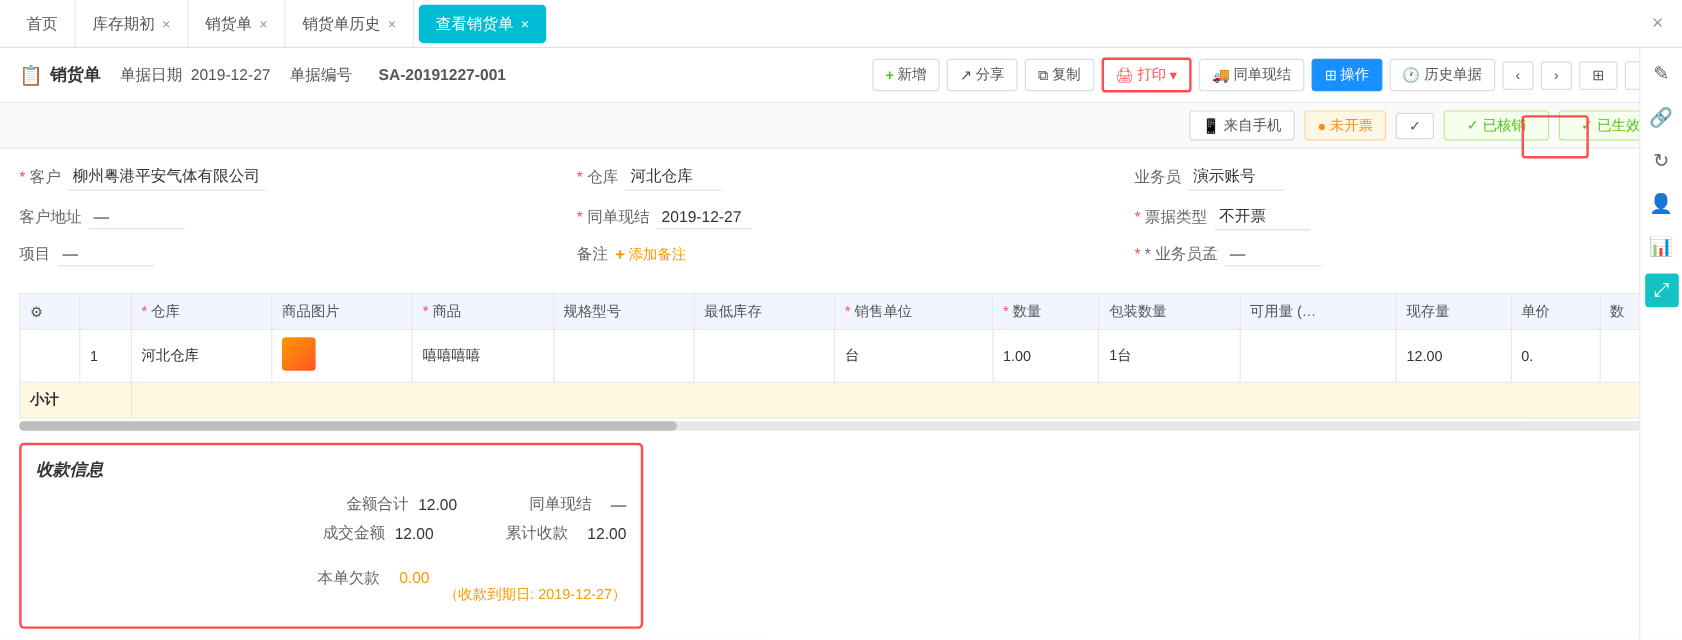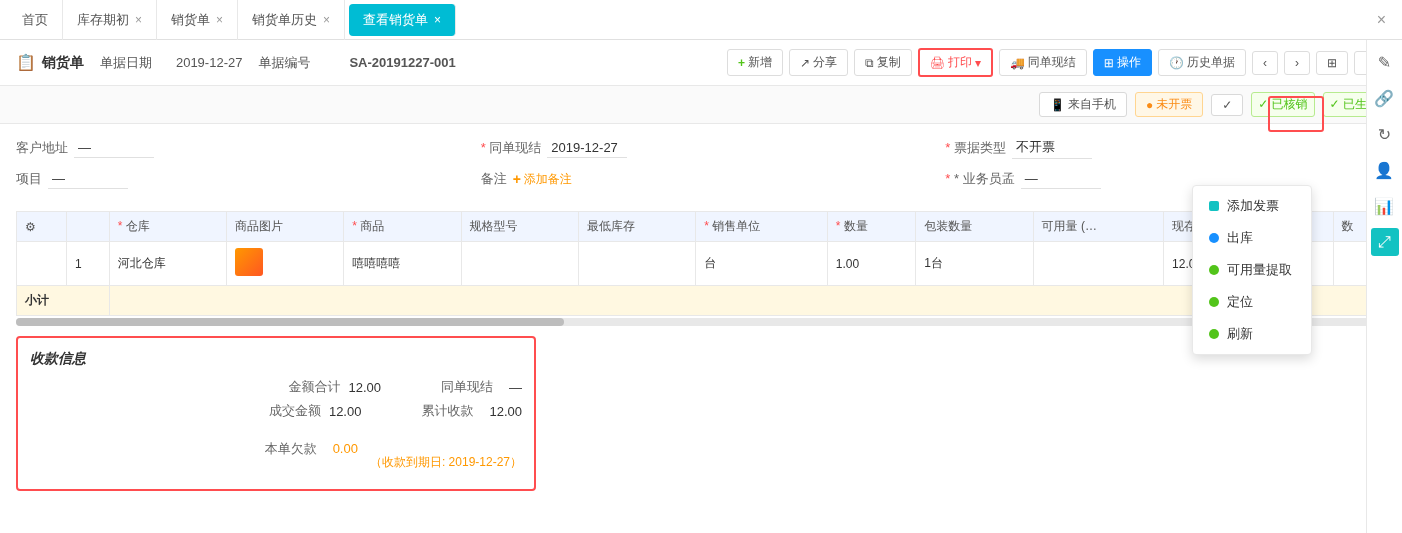--- a/index.html
+++ b/index.html
@@ -41,21 +41,21 @@
       display: flex; align-items: center;
       padding: 8px 16px; border-bottom: 1px solid #e8e8e8;
       background: #fff; gap: 16px;
     }
     .doc-title {
       display: flex; align-items: center; gap: 6px;
       font-size: 14px; font-weight: bold; color: #333;
     }
     .doc-title-icon { color: #4caf50; font-size: 16px; }
     .doc-meta { display: flex; align-items: center; gap: 16px; flex: 1; font-size: 13px; color: #555; }
-    .doc-meta-item { display: flex; align-items: center; gap: 20px; }
+    .doc-meta-item { display: flex; align-items: center; gap: 3px; }
     .doc-actions {
       display: flex; align-items: center; gap: 6px; margin-left: auto;
     }
     .btn-action {
       display: flex; align-items: center; gap: 3px;
       padding: 4px 10px; border: 1px solid #ddd; border-radius: 3px;
       background: #fff; cursor: pointer; font-size: 12px; color: #555;
       white-space: nowrap;
     }
     .btn-action.highlighted { border-color: #ff4d4f; color: #ff4d4f; }
@@ -66,21 +66,21 @@
       display: flex; align-items: center; justify-content: flex-end;
       padding: 6px 16px; border-bottom: 1px solid #e8e8e8;
       background: #fafafa; gap: 8px;
     }
     .toolbar-btn {
       display: flex; align-items: center; gap: 3px;
       padding: 3px 10px; border: 1px solid #d9d9d9; border-radius: 3px;
       background: #fff; cursor: pointer; font-size: 12px; color: #555;
     }
     .status-badge {
-      padding: 3px 6px; border-radius: 3px; font-size: 12px;
+      padding: 3px 18px; border-radius: 3px; font-size: 12px;
       border: 1px solid;
     }
     .status-badge.green { background: #f6ffed; color: #52c41a; border-color: #b7eb8f; }
 
     
     .form-area {
       padding: 12px 16px; background: #fff;
     }
     .form-row {
       display: flex; align-items: center; margin-bottom: 10px; gap: 24px;
@@ -299,20 +299,34 @@
         <span>已核销</span>
       </span>
       <span class="status-badge green">
         <span>✓</span>
         <span>已生效</span>
       </span>
     </div>
 
     
     <div class="form-area">
+      <div class="form-row">
+        <div class="form-field">
+          <span class="form-label required">客户</span>
+          <span class="form-value">柳州粤港平安气体有限公司</span>
+        </div>
+        <div class="form-field">
+          <span class="form-label required">仓库</span>
+          <span class="form-value">河北仓库</span>
+        </div>
+        <div class="form-field">
+          <span class="form-label">业务员</span>
+          <span class="form-value">演示账号</span>
+        </div>
+      </div>
       <div class="form-row">
         <div class="form-field">
           <span class="form-label">客户地址</span>
           <span class="form-value">—</span>
         </div>
         <div class="form-field">
           <span class="form-label required">同单现结</span>
           <span class="form-value">2019-12-27</span>
         </div>
         <div class="form-field">
@@ -418,42 +432,20 @@
       <div class="bottom-panel-row">
         <div class="bottom-panel-item" style="margin-left: 128px;">
           <span class="bottom-panel-label">本单欠款</span>
           <span class="bottom-panel-value orange" style="margin-left:8px;">0.00</span>
           <span class="bottom-panel-value orange" style="margin-left:4px; font-size:12px;margin-top:28px;">（收款到期日: 2019-12-27）</span>
         </div>
       </div>
     </div>
 
     
-    <div class="dropdown-menu">
-      <div class="dropdown-menu-item">
-        <span class="menu-dot square cyan"></span>
-        <span>添加发票</span>
-      </div>
-      <div class="dropdown-menu-item">
-        <span class="menu-dot blue"></span>
-        <span>出库</span>
-      </div>
-      <div class="dropdown-menu-item">
-        <span class="menu-dot green"></span>
-        <span>可用量提取</span>
-      </div>
-      <div class="dropdown-menu-item">
-        <span class="menu-dot green"></span>
-        <span>定位</span>
-      </div>
-      <div class="dropdown-menu-item">
-        <span class="menu-dot green"></span>
-        <span>刷新</span>
-      </div>
-    </div>
 
     
     <div class="red-box-highlight"></div>
 
     
     <div class="right-sidebar">
       <div class="sidebar-icon-btn">
         <span>✎</span>
       </div>
       <div class="sidebar-icon-btn">

